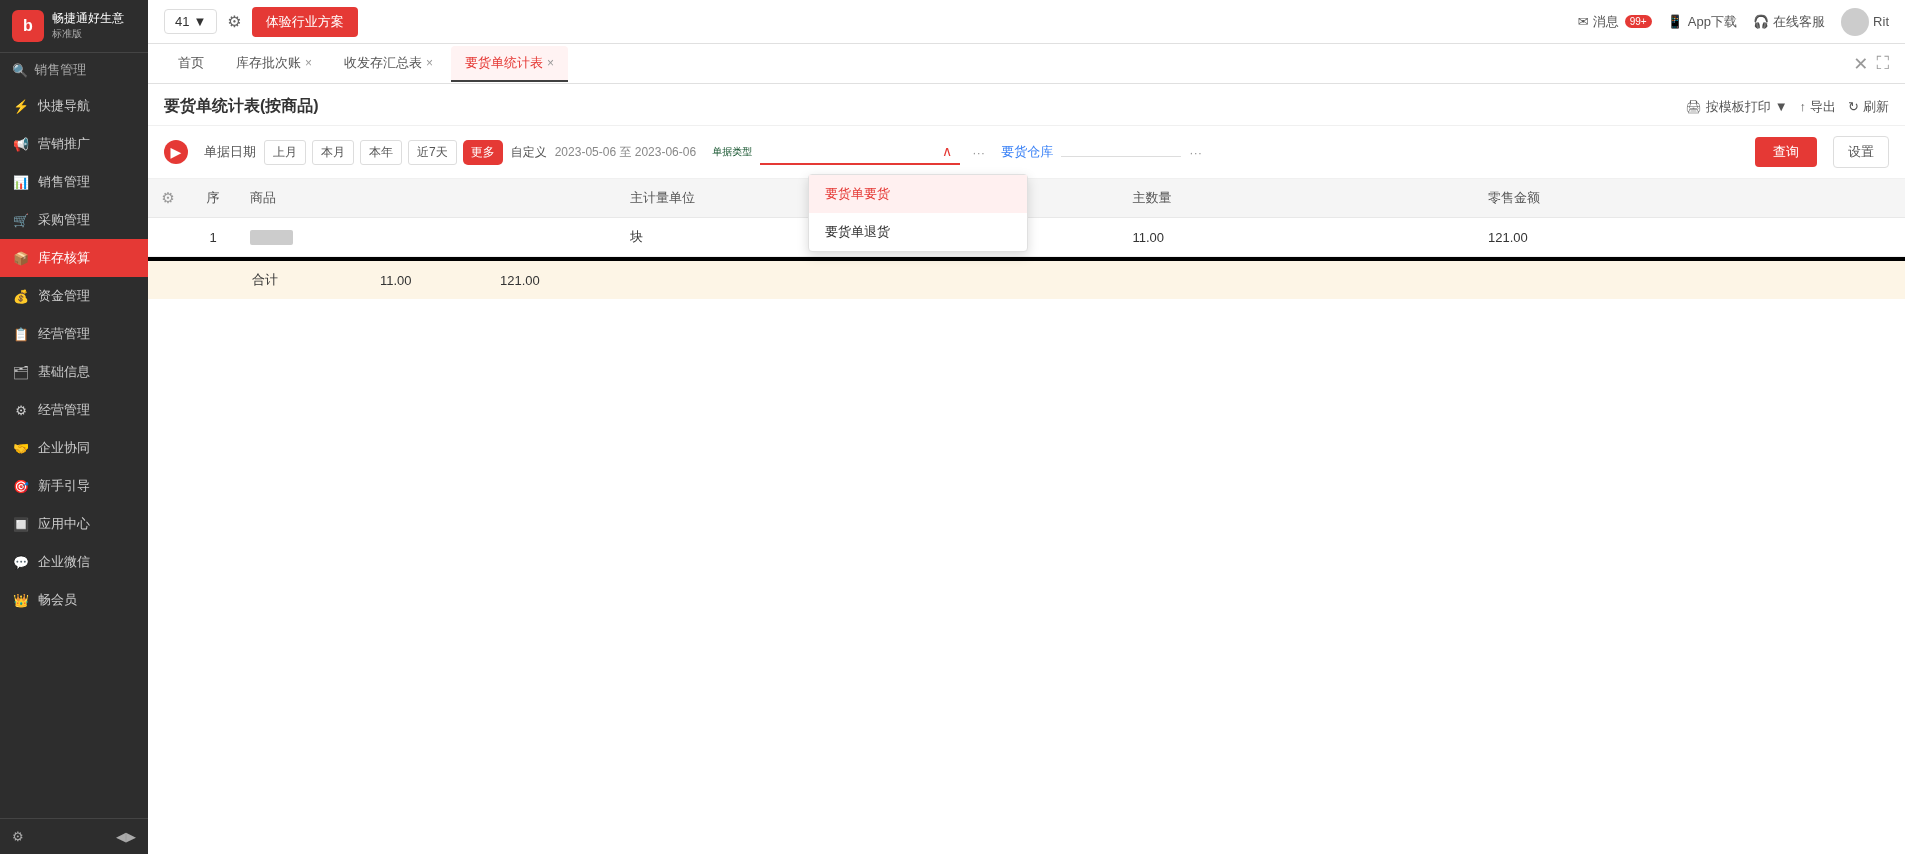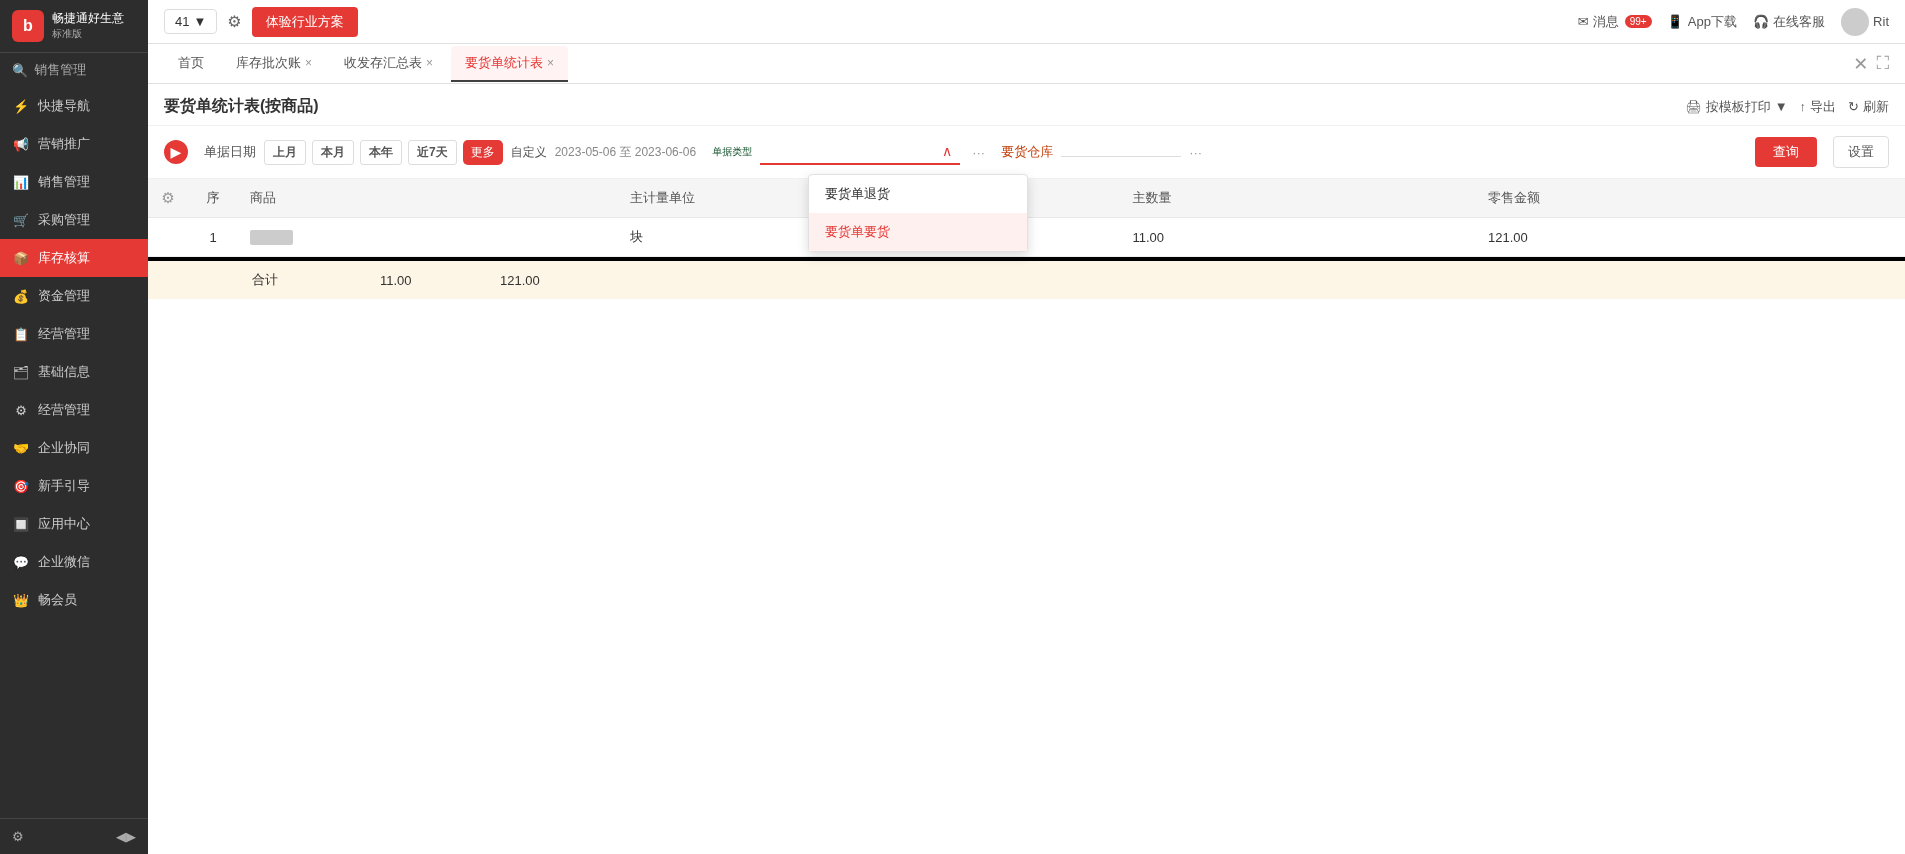--- a/index.html
+++ b/index.html
@@ -145,41 +145,41 @@
     .filter-expand-btn {
       width: 24px; height: 24px; background: #e53935; color: #fff;
       border-radius: 50%; display: flex; align-items: center; justify-content: center;
       cursor: pointer; font-size: 14px; flex-shrink: 0;
     }
     .filter-group { display: flex; align-items: center; gap: 8px; }
     .filter-label { color: #555; font-size: 13px; }
     .date-range-btns { display: flex; gap: 6px; }
     .date-btn {
       padding: 3px 8px; border: 1px solid #ddd; border-radius: 3px;
-      cursor: pointer; font-size: 12px; color: #555; background: #fff; font-weight: bold;
+      cursor: pointer; font-size: 12px; color: #555; background: #fff;
     }
     .date-btn-more {
       background: #e53935; color: #fff; border: none; border-radius: 5px;
       padding: 2px 8px; cursor: pointer; font-size: 12px;
     }
     .date-custom { color: #555; font-size: 12px; cursor: pointer; }
 
     .filter-type-group { display: flex; align-items: center; gap: 8px; }
     .filter-type-label { color: #14532d; font-size: 10px; }
     .filter-type-input {
       display: flex; align-items: center; gap: 4px;
       border-bottom: 2px solid #e53935; padding: 4px 8px;
       min-width: 200px; position: relative; cursor: pointer;
     }
     .filter-type-text { flex: 1; color: #333; font-size: 13px; }
     .filter-type-arrow { color: #e53935; font-size: 14px; }
     .filter-dots { color: #999; cursor: pointer; margin-left: 4px; }
 
     .warehouse-group { display: flex; align-items: center; gap: 8px; }
-    .warehouse-label { color: #c2410c; font-size: 13px; }
+    .warehouse-label { color: #3b82f6; font-size: 13px; }
     .warehouse-input {
       border-bottom: 1px solid #ddd; padding: 4px 8px; min-width: 120px;
       color: #999; font-size: 13px;
     }
     .warehouse-dots { color: #999; cursor: pointer; }
 
     .btn-query {
       background: #e53935; color: #fff; border: none; border-radius: 4px;
       padding: 6px 18px; cursor: pointer; font-size: 13px; margin-left: auto;
     }
@@ -435,22 +435,22 @@
           <div class="warehouse-input">
             <span></span>
           </div>
           <span class="warehouse-dots">···</span>
         </div>
 
         <button class="btn-query">查询</button>
         <button class="btn-settings">设置</button>
 
         <div class="dropdown-overlay">
+          <div class="dropdown-item selected">要货单要货</div>
           <div class="dropdown-item">要货单退货</div>
-          <div class="dropdown-item selected">要货单要货</div>
         </div>
       </div>
 
       <div class="table-wrapper">
         <table>
           <thead>
             <tr>
               <th class="settings-col">
                 <span class="gear-icon">⚙</span>
               </th>

